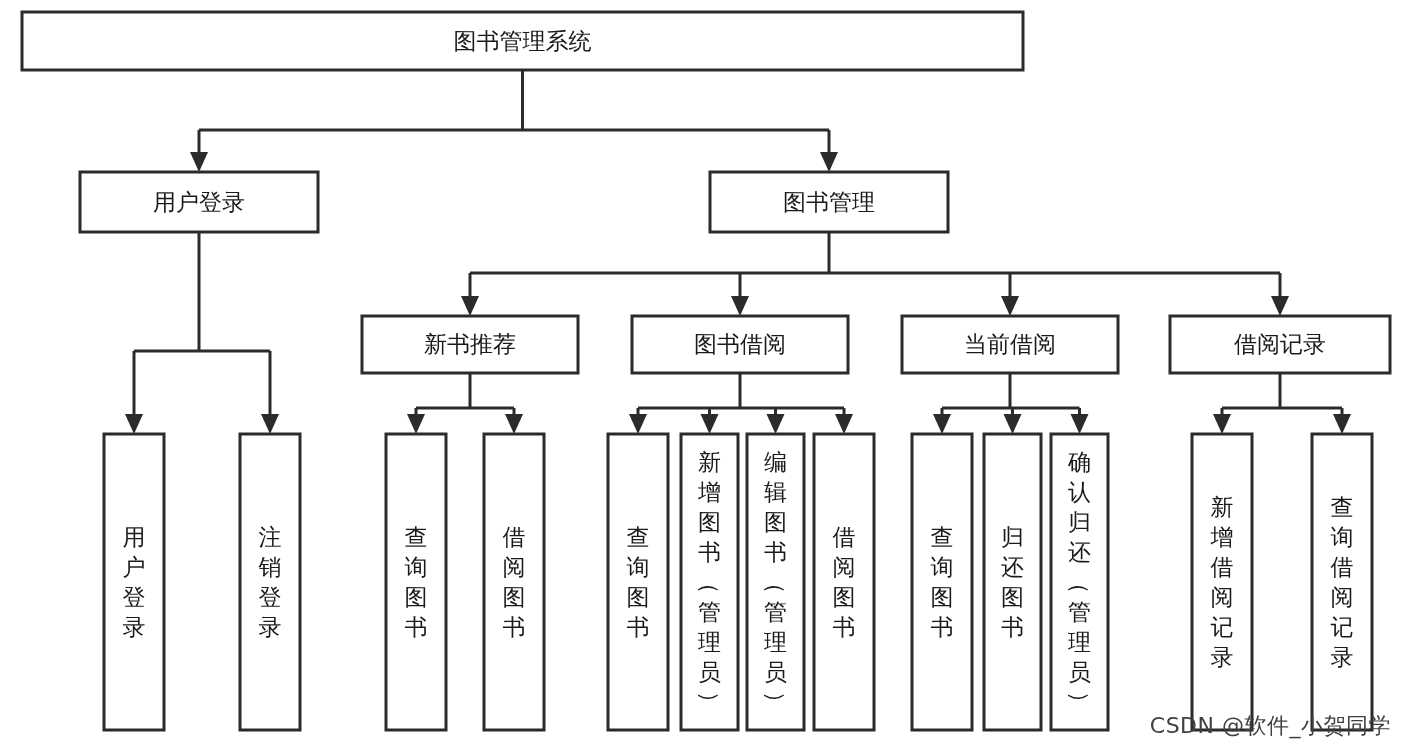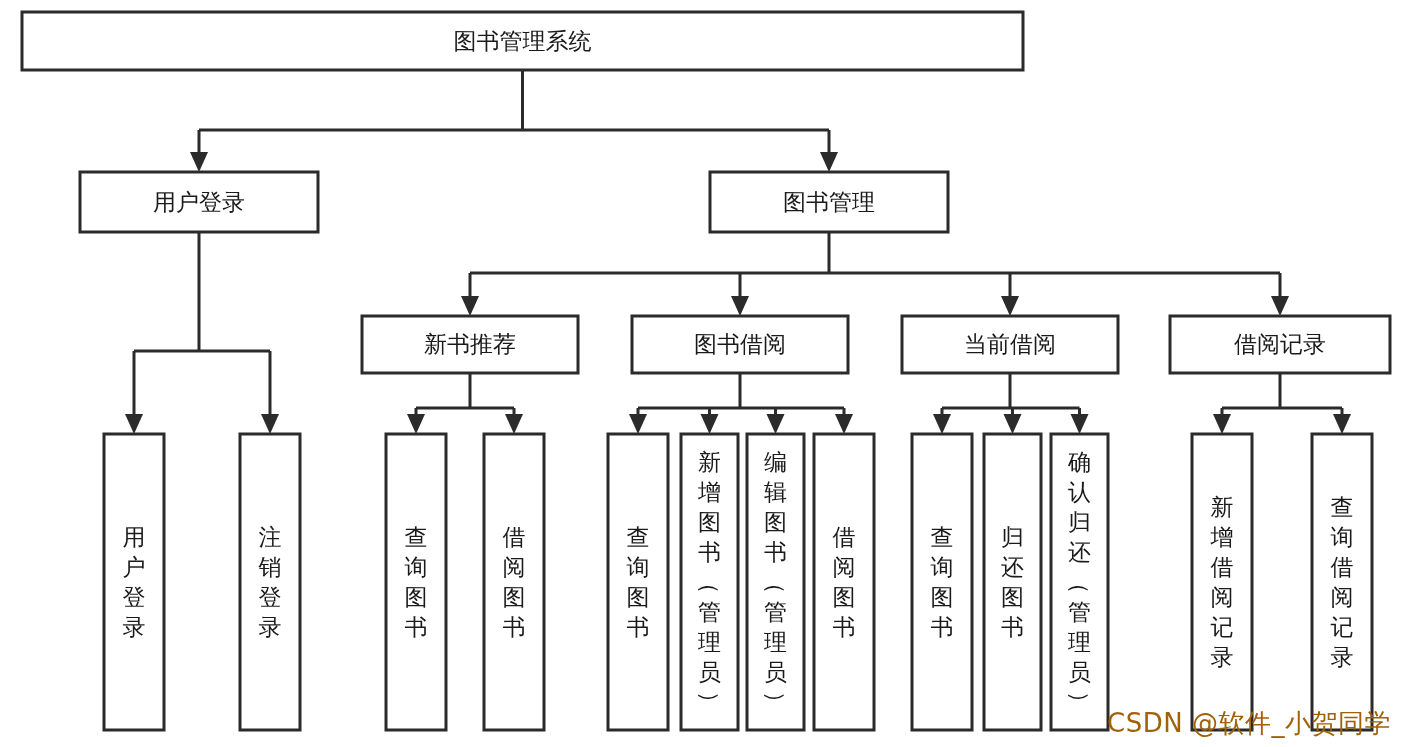--- a/index.html
+++ b/index.html
@@ -55,22 +55,22 @@
     font-family: "DejaVu Sans", "Liberation Sans", sans-serif;
     font-size: 23px;
     fill: #1a1a1a;
     text-anchor: middle;
   }
   .watermark {
     position: absolute;
     right: 14px;
     bottom: 6px;
     font-family: "DejaVu Sans", "Liberation Sans", sans-serif;
-    font-size: 26px;
-    color: #a16207;
+    font-size: 22px;
+    color: #404040;
     white-space: nowrap;
     letter-spacing: 0.5px;
     pointer-events: none;
   }
 </style>
 </head>
 <body>
 
 <div id="diagram-root">
   <svg class="diagram" viewBox="0 0 1405 747" xmlns="http://www.w3.org/2000/svg">

